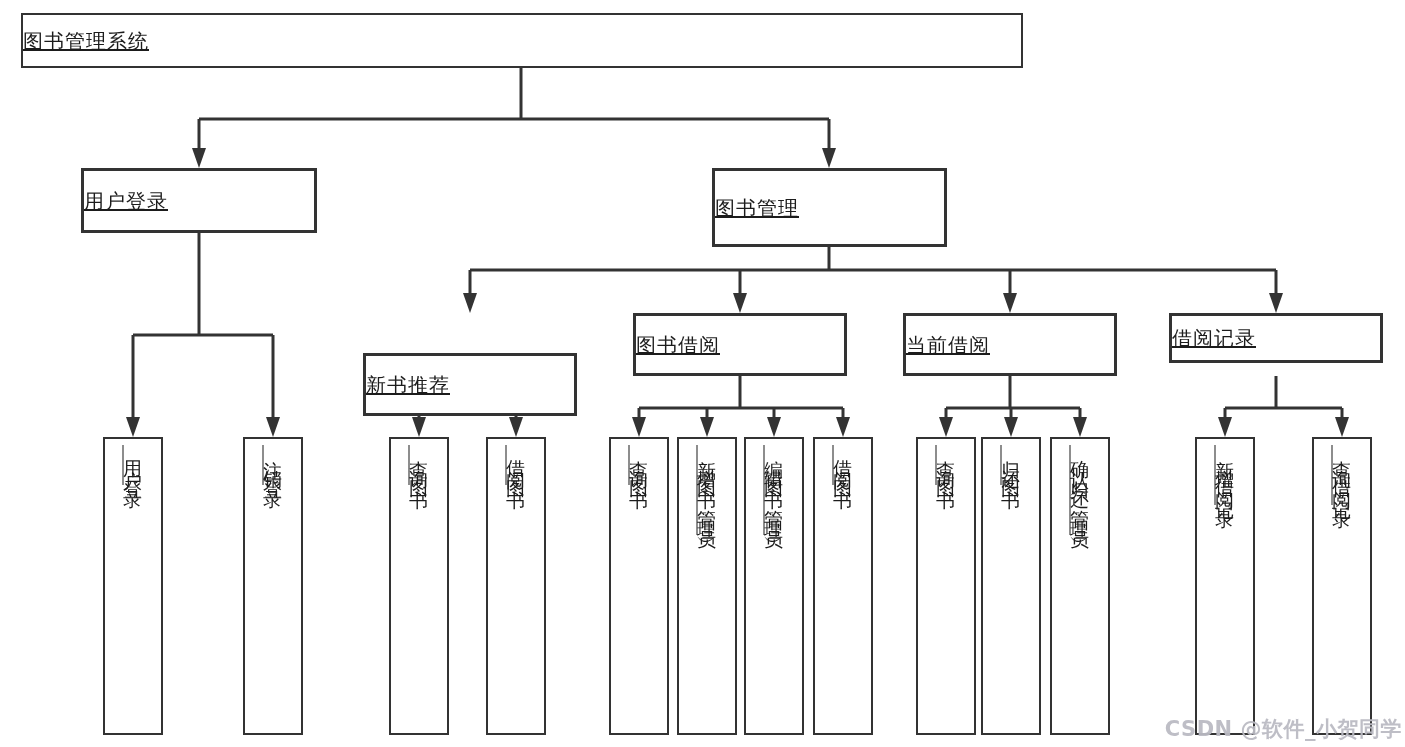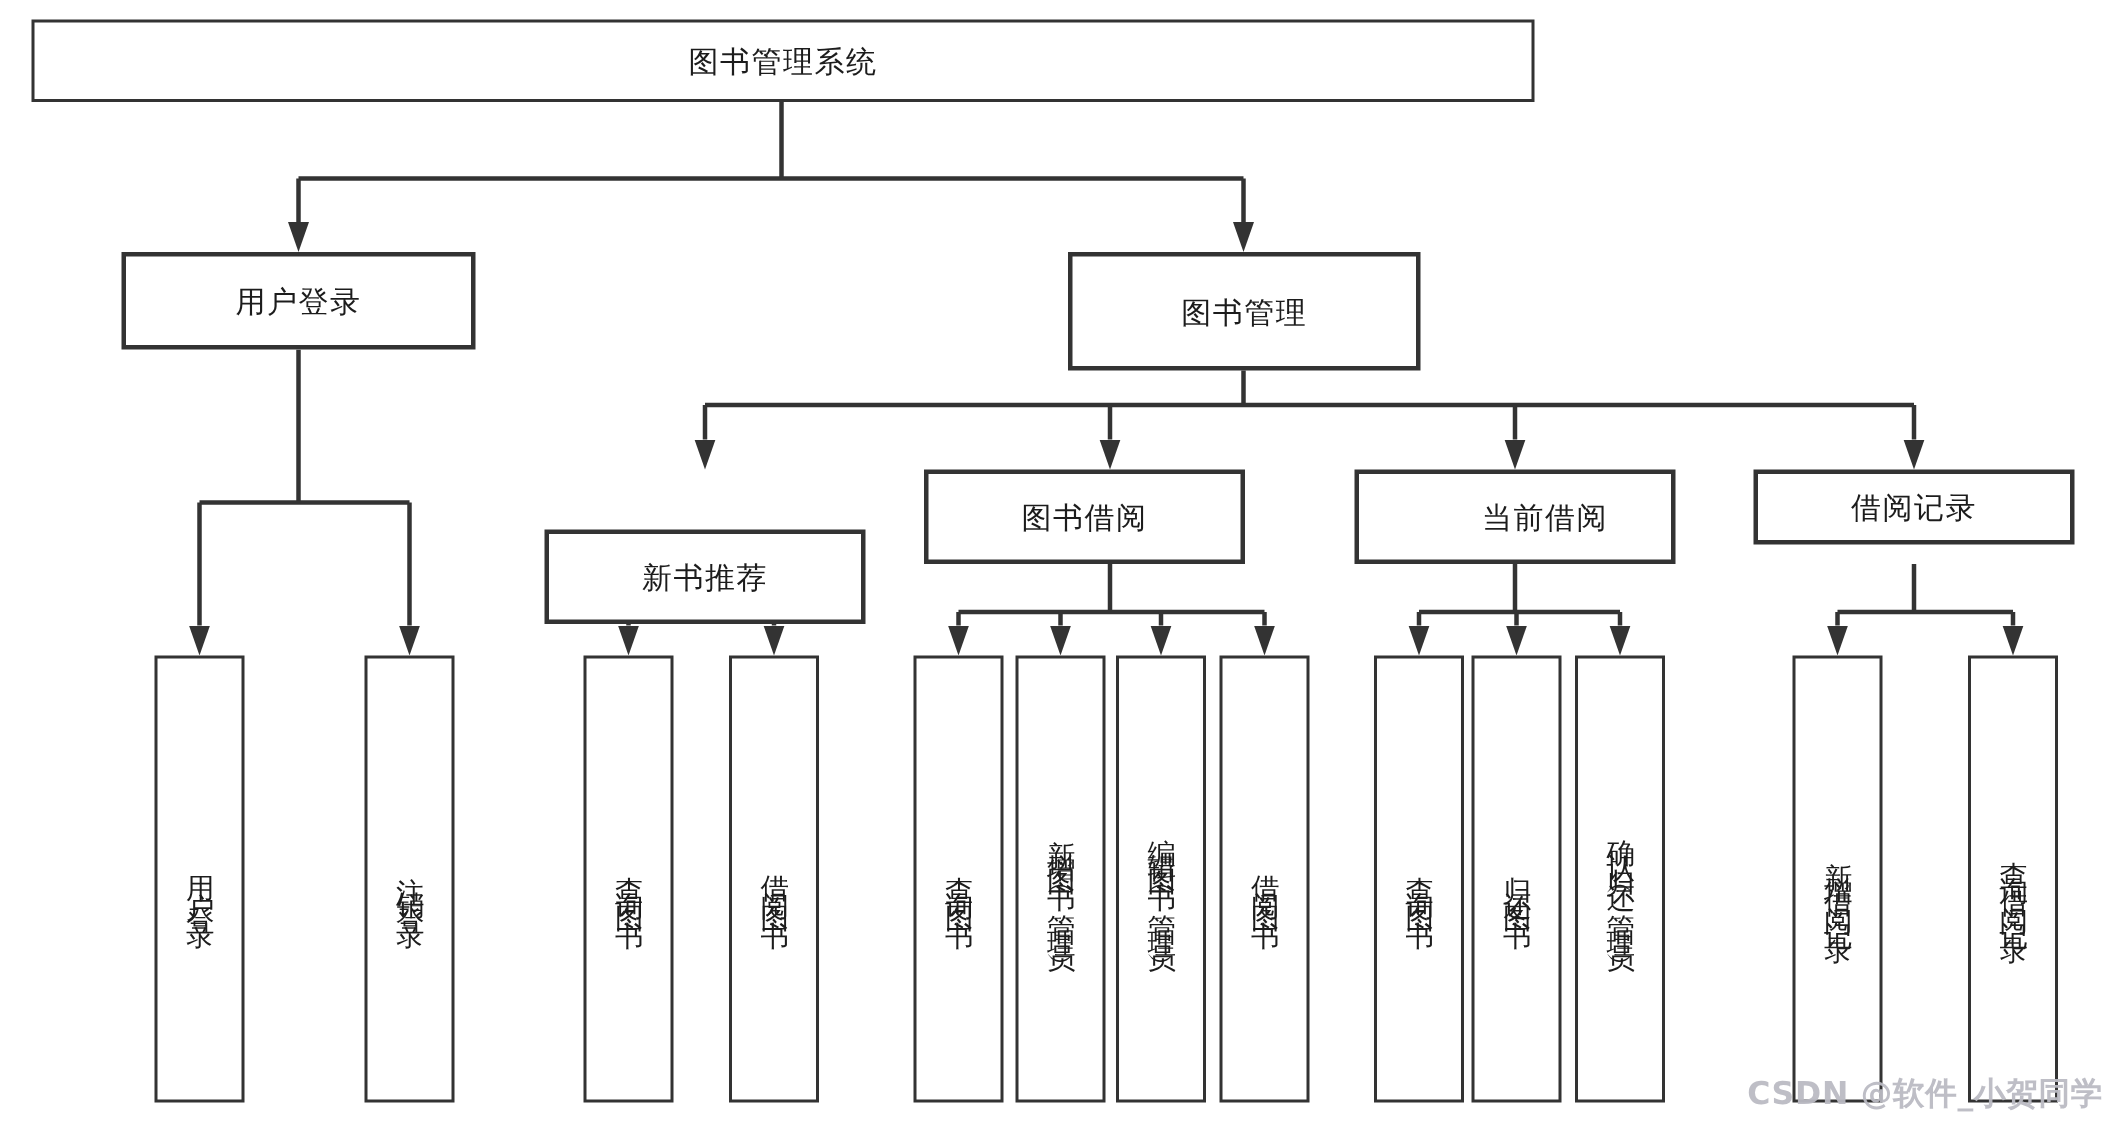--- a/index.html
+++ b/index.html
@@ -20,42 +20,43 @@
     left: 0;
     top: 0;
   }
   .node {
     position: absolute;
     box-sizing: border-box;
     background: #ffffff;
     border: 3px solid #333333;
     display: flex;
     align-items: center;
-    justify-content: center;
+    justify-content: flex-start;
     color: #1c1c1c;
     font-size: 20px;
     line-height: 1;
     letter-spacing: 1px;
+    text-decoration: underline;
   }
   .node.thin { border-width: 2px; }
   .leaf {
     writing-mode: vertical-rl;
     text-orientation: mixed;
     font-size: 19px;
     letter-spacing: 10px;
     border-width: 2px;
     padding-top: 6px;
   }
   
   .n-root       { left: 21px;   top: 13px;  width: 1002px; height: 55px; }
   .n-l2-user    { left: 81px;   top: 168px; width: 236px;  height: 65px; }
   .n-l2-book    { left: 712px;  top: 168px; width: 235px;  height: 79px; }
   .n-l3-newbook { left: 363px;  top: 313px; width: 214px;  height: 63px; margin-top: 40px; }
-  .n-l3-borrow  { left: 616px;  top: 313px; width: 214px;  height: 63px; }
-  .n-l3-current { left: 903px;  top: 313px; width: 214px;  height: 63px; padding-left: 40px; }
+  .n-l3-borrow  { left: 633px;  top: 313px; width: 214px;  height: 63px; }
+  .n-l3-current { left: 903px;  top: 313px; width: 214px;  height: 63px; }
   .n-l3-records { left: 1169px; top: 313px; width: 214px;  height: 50px; }
   .lf { top: 437px; width: 60px; height: 298px; }
   .n-lf-1  { left: 103px; }
   .n-lf-2  { left: 243px; }
   .n-lf-3  { left: 389px; }
   .n-lf-4  { left: 486px; }
   .n-lf-5  { left: 609px; }
   .n-lf-6  { left: 677px; }
   .n-lf-7  { left: 744px; }
   .n-lf-8  { left: 813px; }

